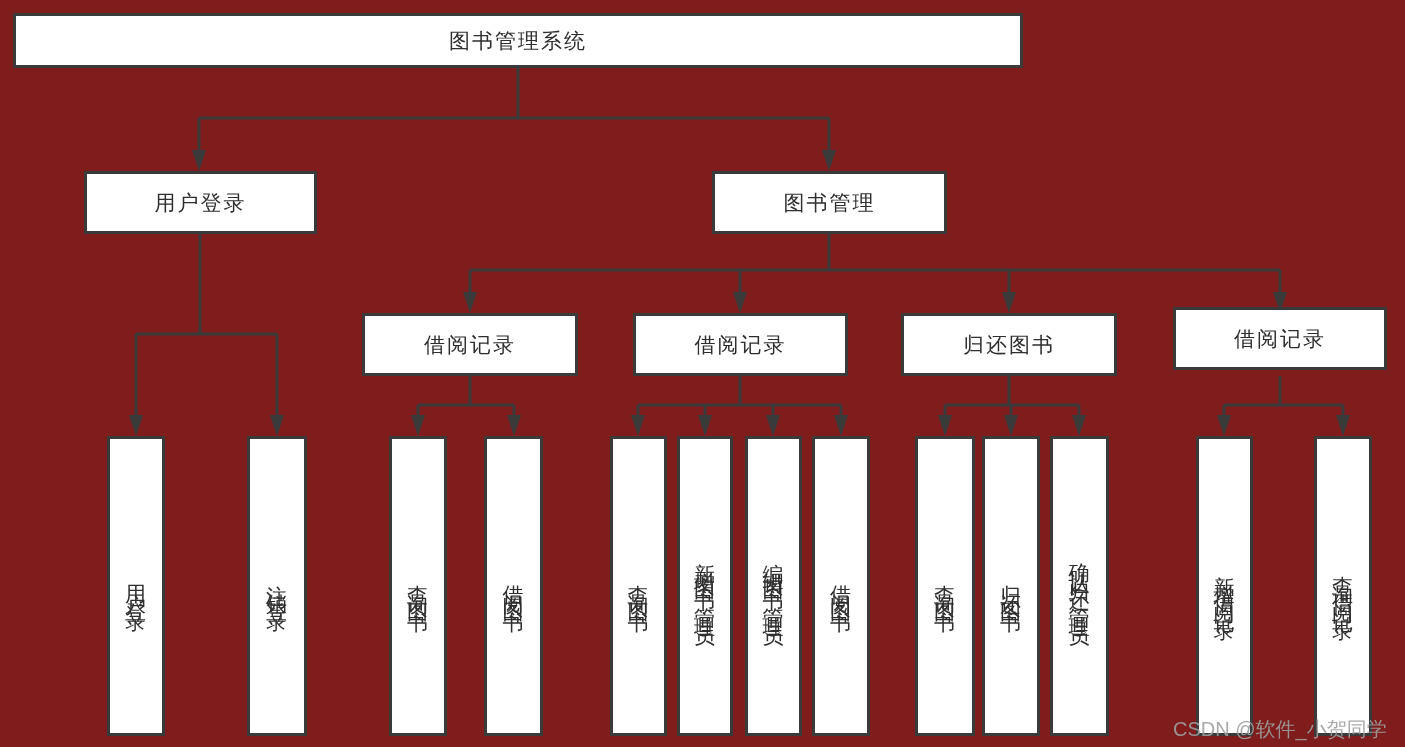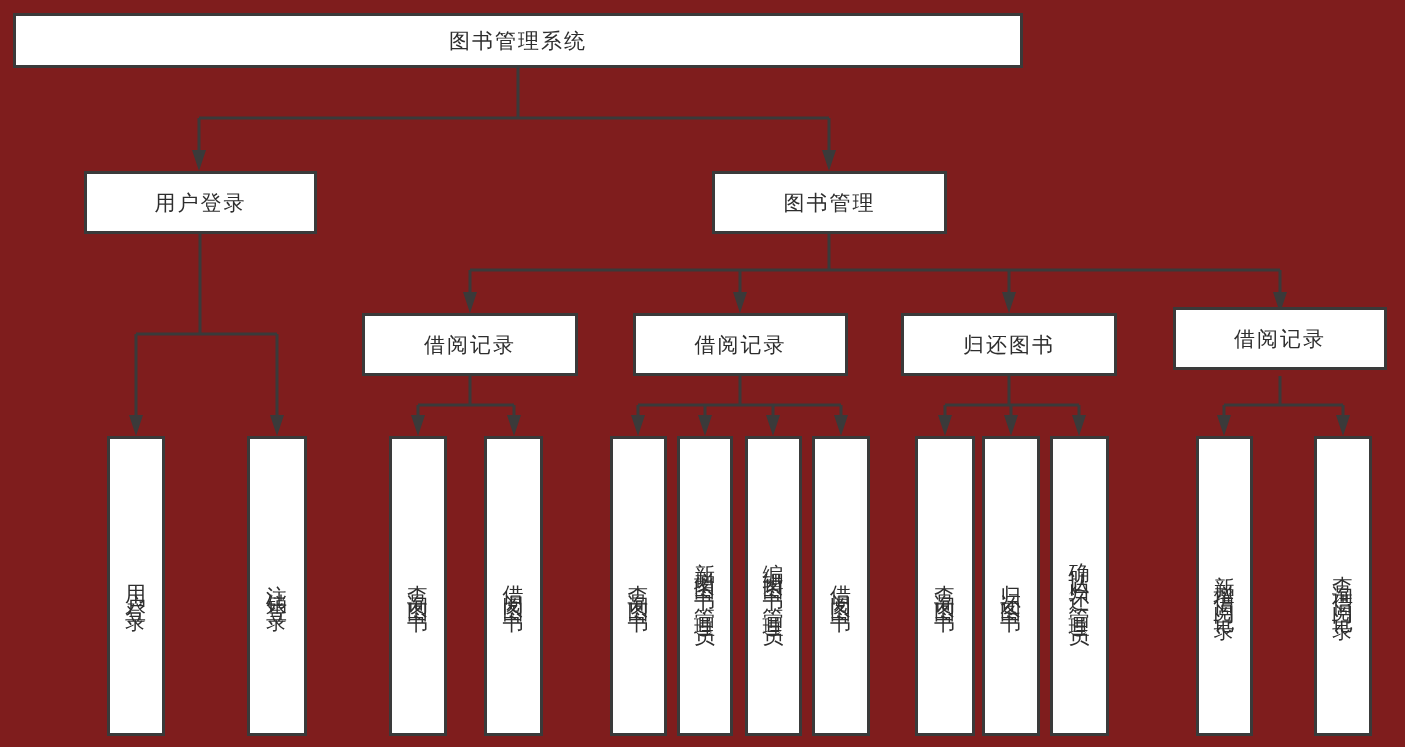--- a/index.html
+++ b/index.html
@@ -148,14 +148,15 @@
     <span>确认归还（管理员）</span>
   </div>
 
   <div class="node v" style="left:1196px; top:436px; width:57px; height:300px">
     <span>新增借阅记录</span>
   </div>
   <div class="node v" style="left:1314px; top:436px; width:58px; height:300px">
     <span>查询借阅记录</span>
   </div>
 
+  <div class="watermark">CSDN @软件_小贺同学</div>
 
 </div>
 
 </body></html>

